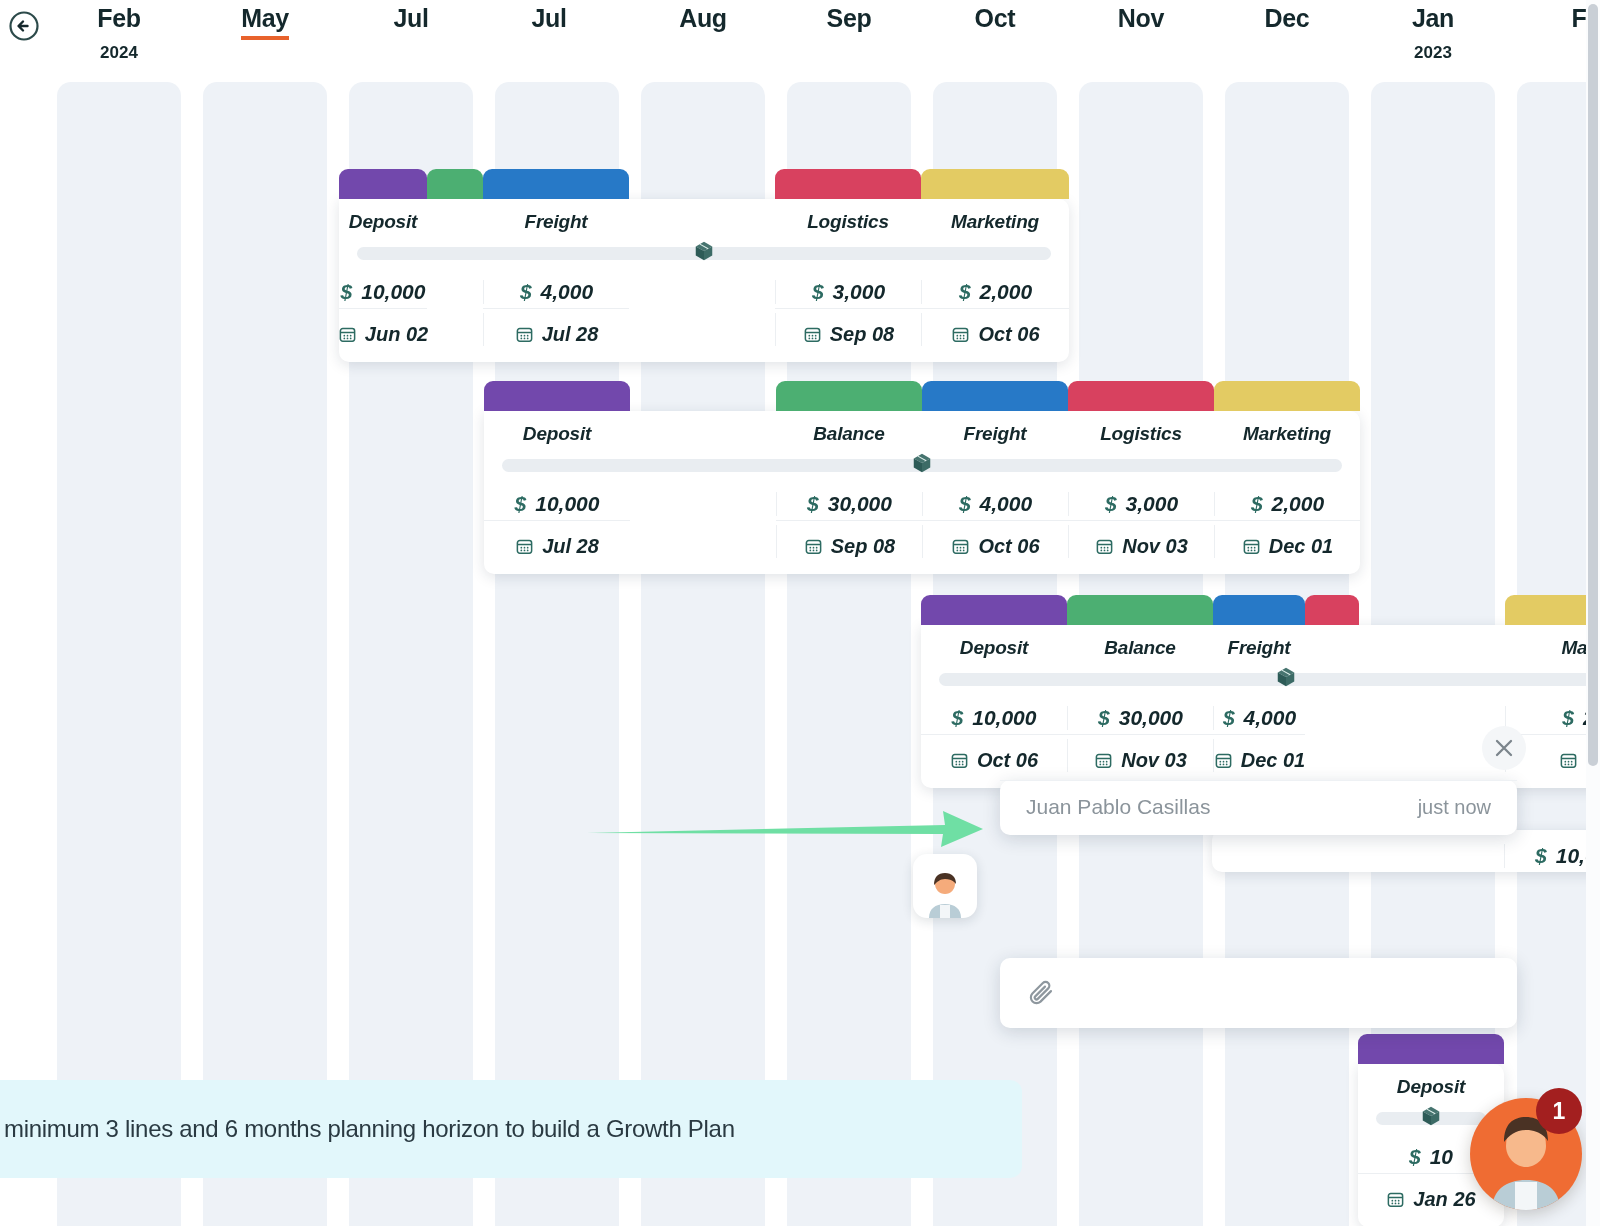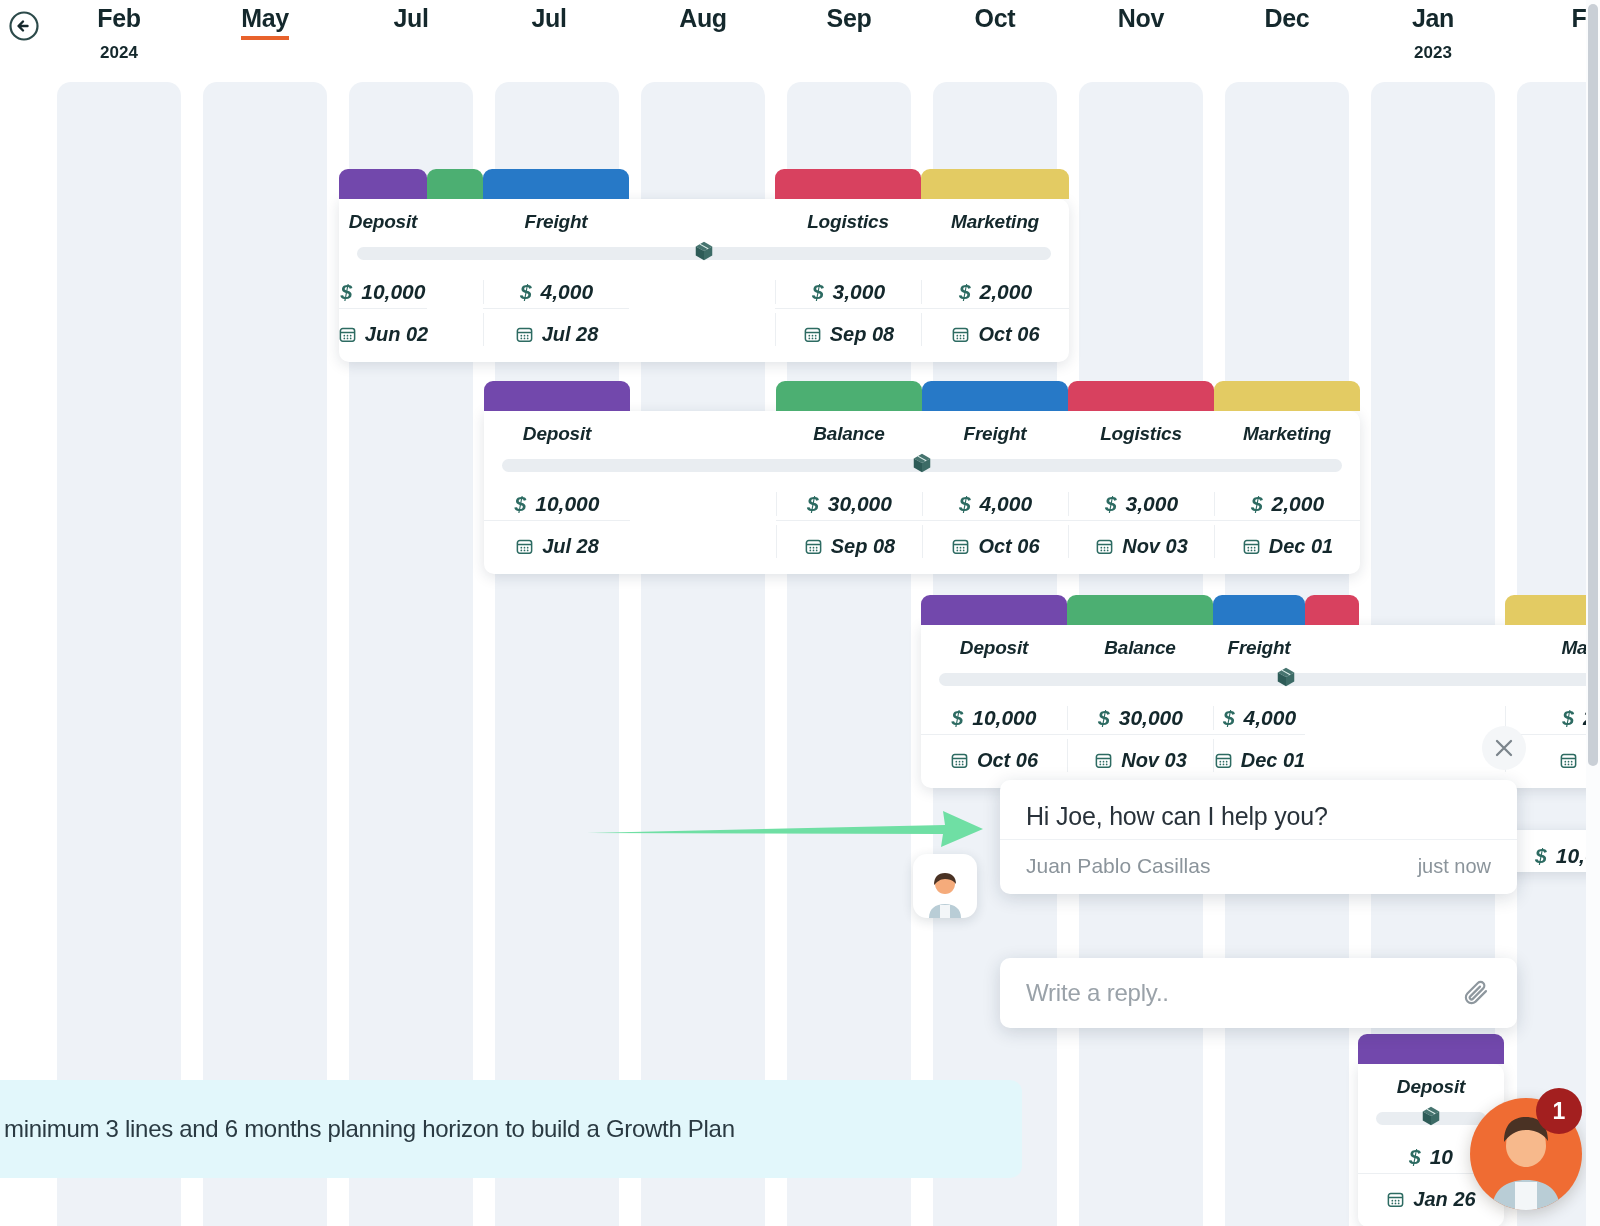--- a/index.html
+++ b/index.html
@@ -673,38 +673,36 @@
       </div>
   </div>
 
   <div class="close-btn" style="left:1482px; top:726px;">
     <svg width="22" height="22" viewBox="0 0 22 22">
       <path d="M4 4 L18 18 M18 4 L4 18" stroke="#7c858c" stroke-width="2.3" stroke-linecap="round"></path>
     </svg>
   </div>
 
   <div class="chat-msg" style="left:1000px; top:780px; width:517px;">
-    <div class="chat-text">Hi Joe, how can I help you?</div>
     <div class="chat-foot">
       <span class="chat-author">Juan Pablo Casillas</span>
       <span class="chat-time">just now</span>
     </div>
   </div>
 
   <div class="chat-avatar" style="left:913px; top:854px;">
     <svg width="52" height="52" viewBox="0 0 52 52">
       <path d="M26 8c-7 0-10 4-10 10 0 5 4 10 10 10s10-5 10-10c0-6-3-10-10-10z" fill="#f5ab7b"></path>
       <path d="M15 19c0-8 4-12 11-12s11 4 11 11c0 0-3-5-11-5-5 0-8 3-11 6z" fill="#4a3224"></path>
       <path d="M10 52c0-9 6-14 16-14s16 5 16 14z" fill="#b9cdd6"></path>
       <path d="M21 39h10v13H21z" fill="#f3f6f8"></path>
     </svg>
   </div>
 
   <div class="reply-box" style="left:1000px; top:958px; width:517px; height:70px;">
-    <span class="reply-placeholder">Write a reply..</span>
     <svg width="30" height="30" viewBox="0 0 24 24">
       <path d="M20 10.5l-8.4 8.4a4.6 4.6 0 0 1-6.5-6.5l8.4-8.4a3 3 0 0 1 4.3 4.3l-8.4 8.4a1.4 1.4 0 0 1-2-2l7.8-7.8" fill="none" stroke="#8e979e" stroke-width="1.7" stroke-linecap="round" stroke-linejoin="round"></path>
     </svg>
   </div>
 
   <div class="banner">
     <span class="banner-text">minimum 3 lines and 6 months planning horizon to build a Growth Plan</span>
   </div>
 
   <div class="launcher">

